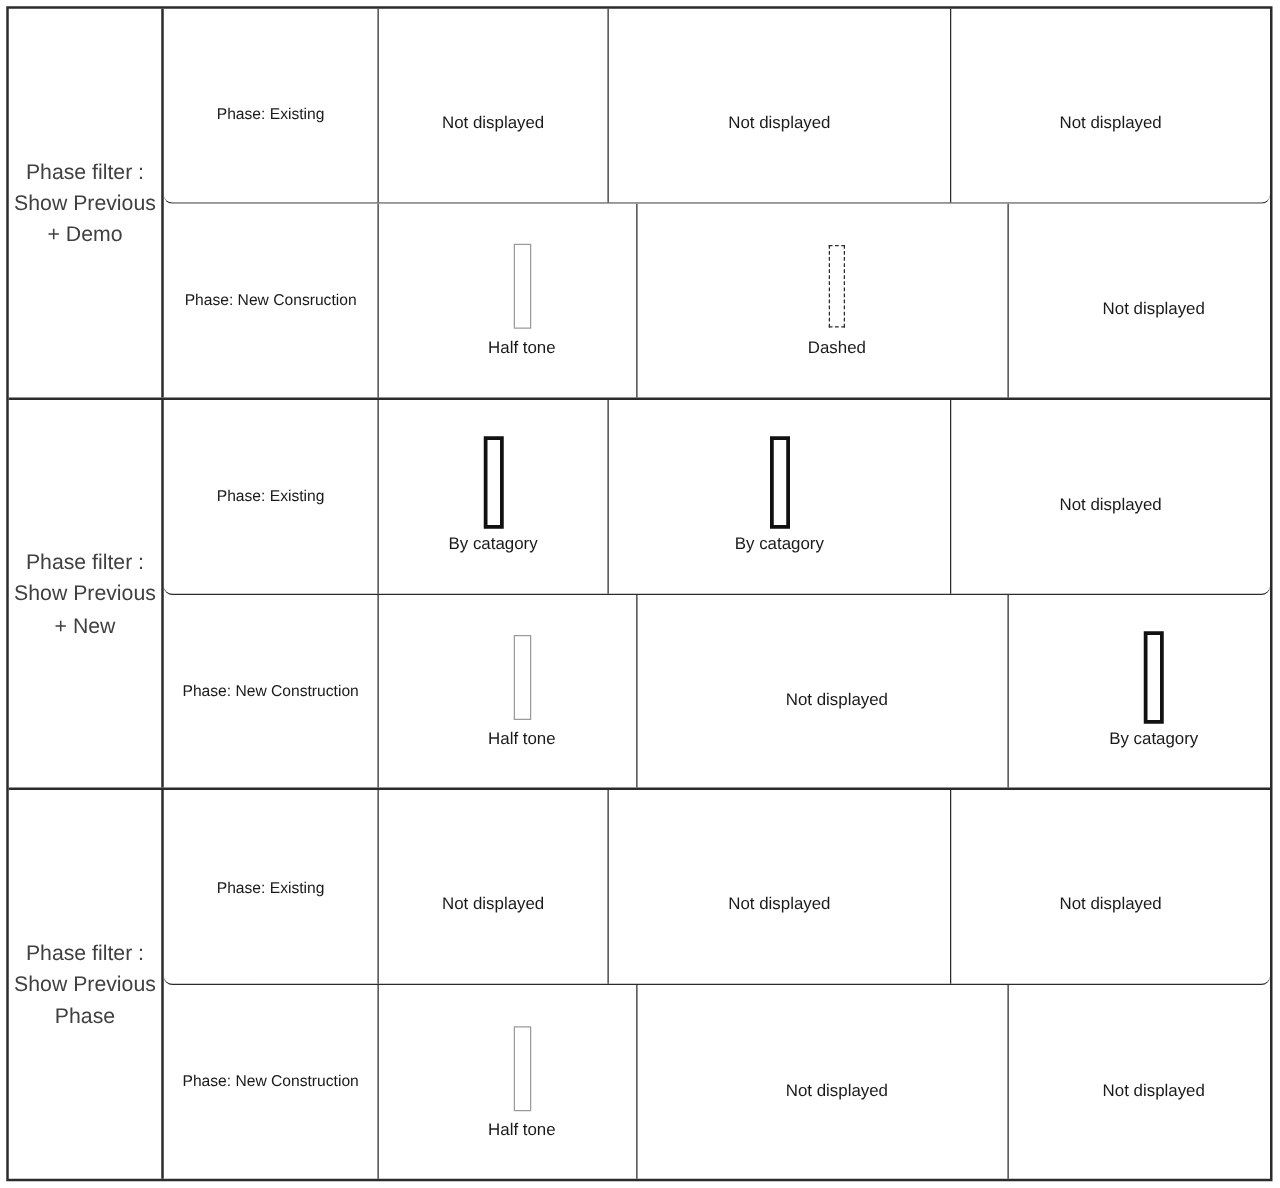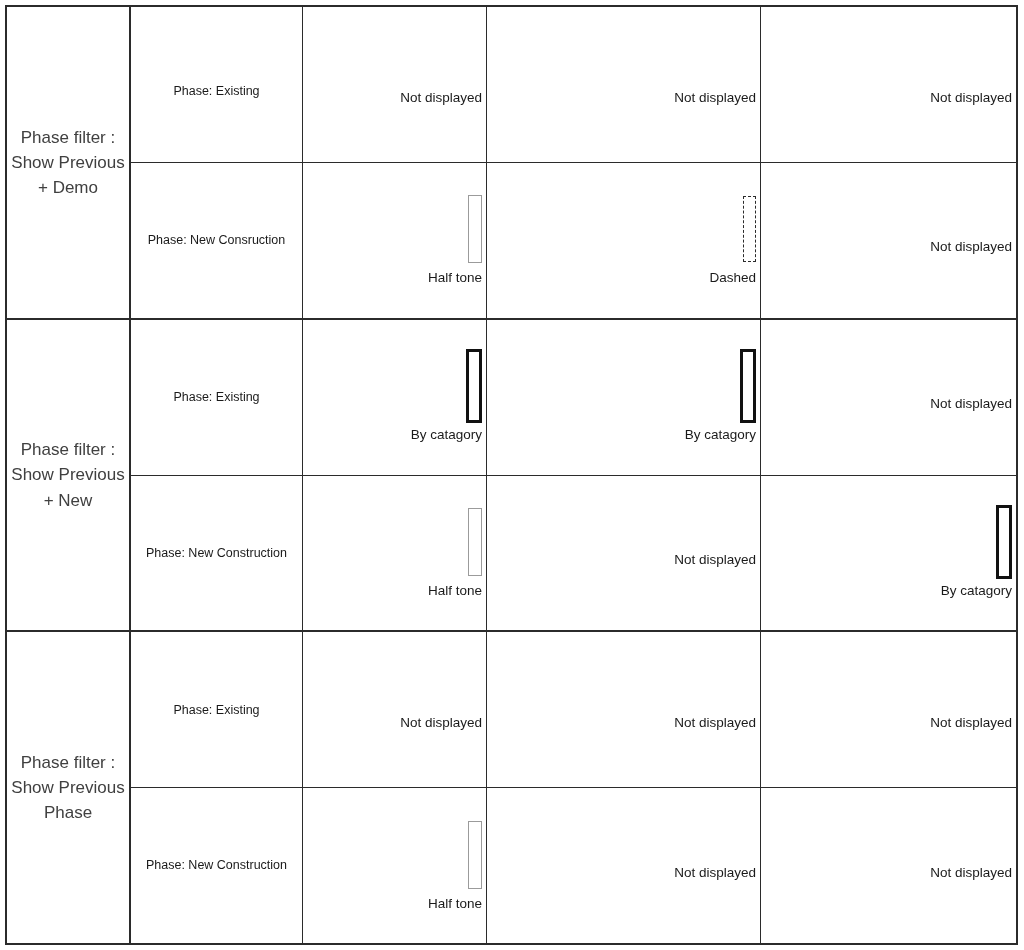--- a/index.html
+++ b/index.html
@@ -62,22 +62,23 @@
     min-width: 0;
   }
 
   .subrow {
     flex: 1 1 0;
     display: flex;
     flex-direction: row;
     border-bottom: 1.6px solid #2b2b2b;
     box-sizing: border-box;
     min-height: 0;
-  }
-  .subrow:last-child { border-bottom: none; }
+    border-radius: 7px;
+  }
+  .subrow:last-child { border-bottom: none; gap: 23px; }
 
   .phase-cell {
     width: 172px;
     flex: 0 0 172px;
     border-right: 1.6px solid #2b2b2b;
     box-sizing: border-box;
     display: flex;
     align-items: center;
     justify-content: center;
     text-align: center;
@@ -89,21 +90,21 @@
     color: #1a1a1a;
   }
 
   .result-cell {
     flex: 1 1 0;
     border-right: 1.6px solid #2b2b2b;
     box-sizing: border-box;
     position: relative;
     display: flex;
     flex-direction: column;
-    align-items: flex-end;
+    align-items: center;
     justify-content: center;
     min-width: 0;
     padding: 0 4px;
   }
   .result-cell:last-child { border-right: none; }
 
   .result-cell.col-b { flex: 0 0 184px; }
   .result-cell.col-c { flex: 0 0 274px; }
   .result-cell.col-d { flex: 1 1 0; }
 

